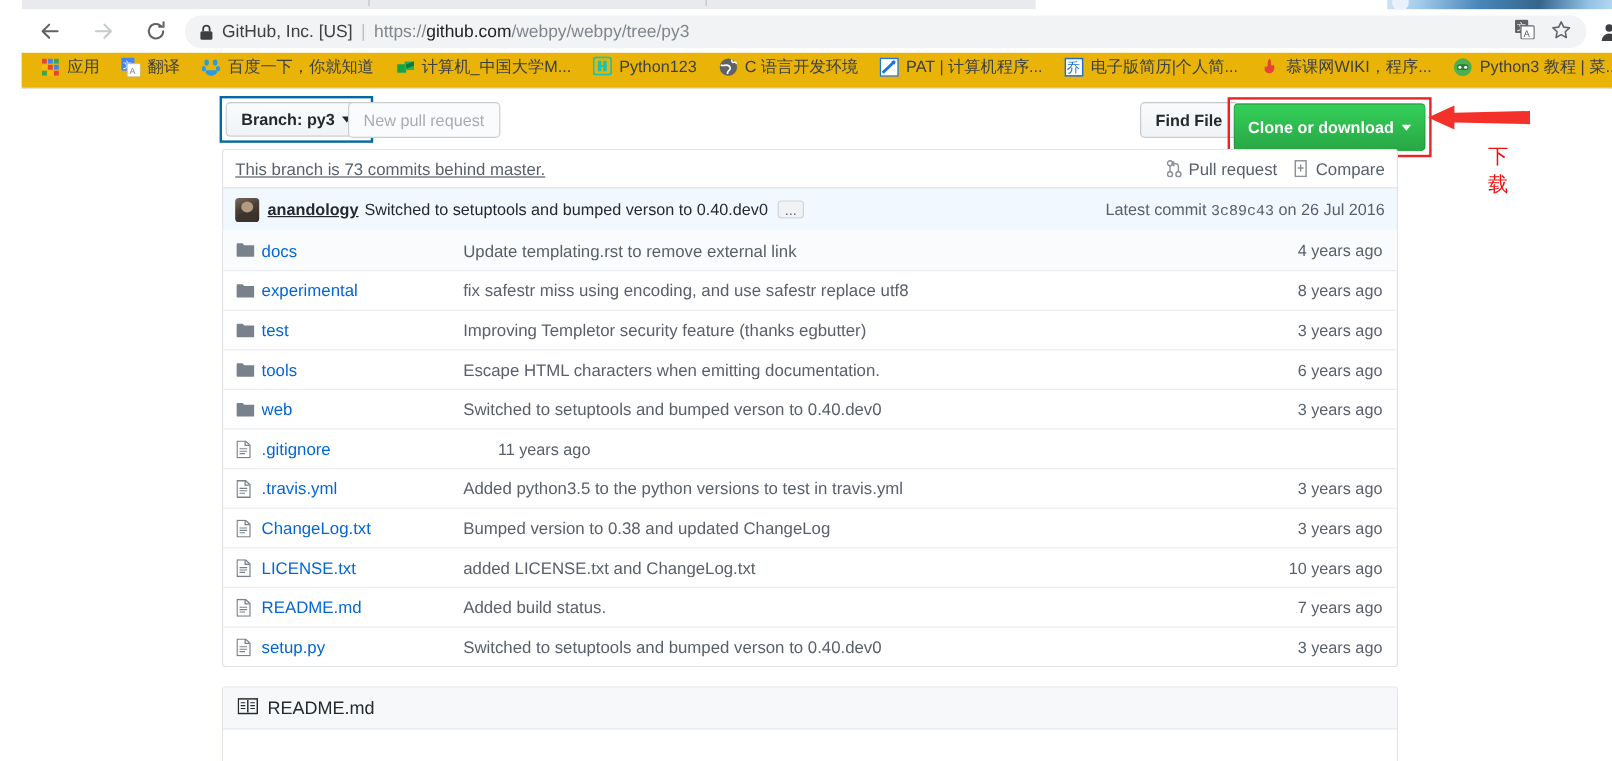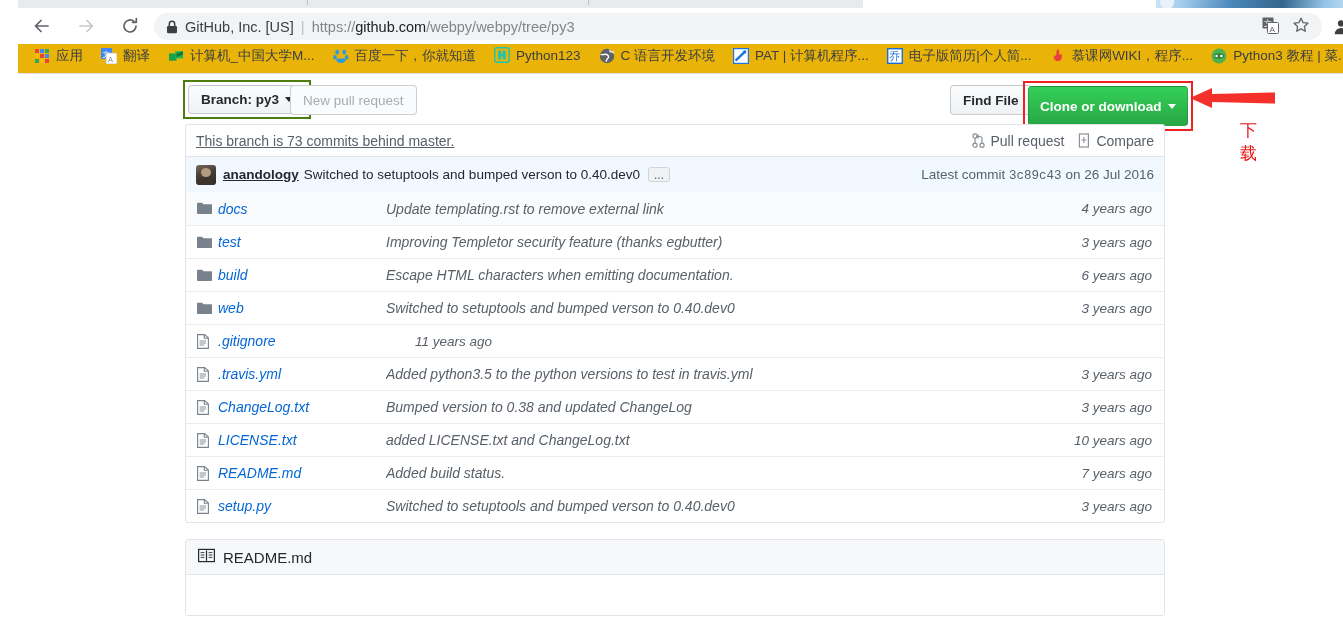--- a/index.html
+++ b/index.html
@@ -98,21 +98,21 @@
   
   #repo-actions { position: relative; height: 50px; }
   .btn {
     display: inline-flex; align-items: center; justify-content: center;
     height: 30px; padding: 0 12px;
     font-size: 13.5px; font-weight: bold;
     border: 1px solid rgba(27,31,35,.2); border-radius: 4px;
     background: linear-gradient(#fafbfc,#eff3f6);
     color: #24292e; white-space: nowrap;
   }
-  #branch-wrap { position: absolute; left: -2px; top: 6px; border: 2px solid #4d7c0f; padding: 3px; }
+  #branch-wrap { position: absolute; left: -2px; top: 6px; border: 2px solid #0369a1; padding: 3px; }
   #branch-btn { height: 29px; }
   .caret { display:inline-block; width:0; height:0; margin-left:6px;
            border-left:4px solid transparent; border-right:4px solid transparent;
            border-top:5px solid currentColor; }
   #new-pr-btn { position: absolute; left: 105px; top: 11px; color: #a8acb1; background: #fafbfc; font-weight: normal; }
   #find-file-btn { position: absolute; left: 765px; top: 11px; }
   #clone-wrap { position: absolute; left: 838px; top: 7px; border: 2px solid #ee2222; padding: 3px; }
   #clone-btn {
     background: linear-gradient(#34d058,#28a745); border-color: rgba(27,31,35,.2);
     color: #ffffff; height: 40px; padding: 0 11px;
@@ -153,21 +153,21 @@
   #commit-msg { color: #24292e; }
   #commit-ellipsis {
     margin-left: 8px; padding: 0 5px; height: 15px; line-height: 10px;
     border: 1px solid #d1d5da; border-radius: 3px; background: #eff3f6;
     color: #586069; font-size: 12px; display:inline-flex; align-items:center;
   }
   #commit-latest { position: absolute; right: 10px; color: #586069; font-size: 13.5px; }
   #commit-latest .sha { font-family: "Liberation Mono", monospace; font-size: 12.5px; }
 
   
-  #file-table { border: 1px solid #e1e4e8; border-radius: 0 0 3px 3px; border-top: none; font-style: italic; }
+  #file-table { border: 1px solid #e1e4e8; border-radius: 0 0 3px 3px; border-top: none; }
   .frow { display: flex; align-items: center; height: 33px; border-top: 1px solid #eaecef; font-size: 14px; }
   .frow:first-child { border-top: none; background: #fafbfc; }
   .fico { width: 32px; padding-left: 11px; flex: none; display: flex; align-items: center; }
   .fname { width: 168px; flex: none; color: #0366d6; white-space: nowrap; overflow: hidden; }
   .fmsg { flex: 1; color: #586069; white-space: nowrap; overflow: hidden; }
   .fage { width: 118px; flex: none; text-align: right; padding-right: 12px; color: #586069; font-size: 13.5px; }
 
   
   #readme-box { margin-top: 16px; border: 1px solid #e1e4e8; border-radius: 3px; background:#ffffff; }
   #readme-head {
@@ -279,39 +279,39 @@
             <rect x="5" y="5" width="11" height="11" rx="1" fill="#fff" stroke="#bbb" stroke-width=".8"></rect>
             <text x="7" y="13.6" font-size="7.4" fill="#888" font-family="Liberation Sans, sans-serif">A</text>
           </svg>
       </span>
       <span>翻译</span>
     </div>
 
     <div class="bm">
       <span class="bm-ico">
         <svg width="16" height="16" viewBox="0 0 16 16">
-            <path d="M1 5.5h7.5v7.2H1z" fill="#16a34a"></path>
-            <path d="M7.2 3.2h7.8v7.2H7.2z" fill="#1fb557"></path>
-            <path d="M8.5 5.5L15 3.2v3.6L8.5 9z" fill="#0e7a3c"></path>
-          </svg>
-      </span>
-      <span>计算机_中国大学M...</span>
-    </div>
-
-    <div class="bm">
-      <span class="bm-ico">
-        <svg width="16" height="16" viewBox="0 0 16 16">
             <ellipse cx="4.2" cy="4.1" rx="1.9" ry="2.6" fill="#2b9ae0"></ellipse>
             <ellipse cx="11.3" cy="4.1" rx="1.9" ry="2.6" fill="#2b9ae0"></ellipse>
             <ellipse cx="1.9" cy="9.3" rx="1.8" ry="2.2" fill="#2b9ae0"></ellipse>
             <ellipse cx="13.7" cy="9.3" rx="1.8" ry="2.2" fill="#2b9ae0"></ellipse>
             <path d="M4.4 10.6h7.2c1.1 0 1.6 1.1 1.1 2-0.6 1.1-2.4 2.6-4.7 2.6S4 13.7 3.4 12.6c-0.5-0.9 0-2 1-2z" fill="#2b9ae0"></path>
           </svg>
       </span>
       <span>百度一下，你就知道</span>
+    </div>
+
+    <div class="bm">
+      <span class="bm-ico">
+        <svg width="16" height="16" viewBox="0 0 16 16">
+            <path d="M1 5.5h7.5v7.2H1z" fill="#16a34a"></path>
+            <path d="M7.2 3.2h7.8v7.2H7.2z" fill="#1fb557"></path>
+            <path d="M8.5 5.5L15 3.2v3.6L8.5 9z" fill="#0e7a3c"></path>
+          </svg>
+      </span>
+      <span>计算机_中国大学M...</span>
     </div>
 
     <div class="bm">
       <span class="bm-ico">
         <svg width="16" height="16" viewBox="0 0 16 16">
             <rect x="0.7" y="0.7" width="14.6" height="14.6" rx="2.4" fill="none" stroke="#1bc4b0" stroke-width="1.5"></rect>
             <rect x="4.2" y="3.6" width="3" height="8.8" fill="#1bc4b0"></rect>
             <rect x="8.6" y="3.6" width="3" height="8.8" fill="#1bc4b0"></rect>
             <rect x="4.2" y="7.2" width="7.4" height="1.6" fill="#1bc4b0"></rect>
           </svg>
@@ -454,39 +454,49 @@
         <span class="fico">
             <svg width="15" height="13" viewBox="0 0 15 13">
               <path d="M0 1.6A.8.8 0 0 1 .8.8h4.4l1.3 1.5h7.7a.8.8 0 0 1 .8.8v8.1a.8.8 0 0 1-.8.8H.8a.8.8 0 0 1-.8-.8z" fill="#79828c"></path>
             </svg>
           </span>
         <span class="fname">docs</span>
         <span class="fmsg">Update templating.rst to remove external link</span>
         <span class="fage">4 years ago</span>
       </div>
 
+      <div class="frow">
+        <span class="fico">
+            <svg width="15" height="13" viewBox="0 0 15 13">
+              <path d="M0 1.6A.8.8 0 0 1 .8.8h4.4l1.3 1.5h7.7a.8.8 0 0 1 .8.8v8.1a.8.8 0 0 1-.8.8H.8a.8.8 0 0 1-.8-.8z" fill="#79828c"></path>
+            </svg>
+          </span>
+        <span class="fname">experimental</span>
+        <span class="fmsg">fix safestr miss using encoding, and use safestr replace utf8</span>
+        <span class="fage">8 years ago</span>
+      </div>
 
       <div class="frow">
         <span class="fico">
             <svg width="15" height="13" viewBox="0 0 15 13">
               <path d="M0 1.6A.8.8 0 0 1 .8.8h4.4l1.3 1.5h7.7a.8.8 0 0 1 .8.8v8.1a.8.8 0 0 1-.8.8H.8a.8.8 0 0 1-.8-.8z" fill="#79828c"></path>
             </svg>
           </span>
         <span class="fname">test</span>
         <span class="fmsg">Improving Templetor security feature (thanks egbutter)</span>
         <span class="fage">3 years ago</span>
       </div>
 
       <div class="frow">
         <span class="fico">
             <svg width="15" height="13" viewBox="0 0 15 13">
               <path d="M0 1.6A.8.8 0 0 1 .8.8h4.4l1.3 1.5h7.7a.8.8 0 0 1 .8.8v8.1a.8.8 0 0 1-.8.8H.8a.8.8 0 0 1-.8-.8z" fill="#79828c"></path>
             </svg>
           </span>
-        <span class="fname">build</span>
+        <span class="fname">tools</span>
         <span class="fmsg">Escape HTML characters when emitting documentation.</span>
         <span class="fage">6 years ago</span>
       </div>
 
       <div class="frow">
         <span class="fico">
             <svg width="15" height="13" viewBox="0 0 15 13">
               <path d="M0 1.6A.8.8 0 0 1 .8.8h4.4l1.3 1.5h7.7a.8.8 0 0 1 .8.8v8.1a.8.8 0 0 1-.8.8H.8a.8.8 0 0 1-.8-.8z" fill="#79828c"></path>
             </svg>
           </span>

